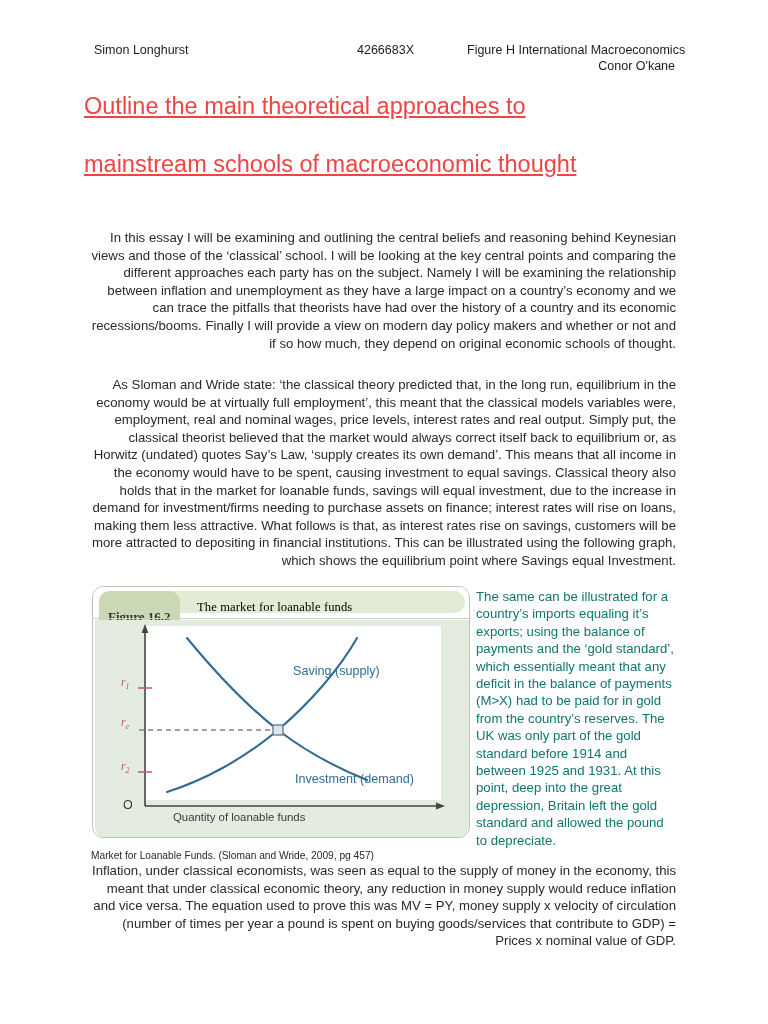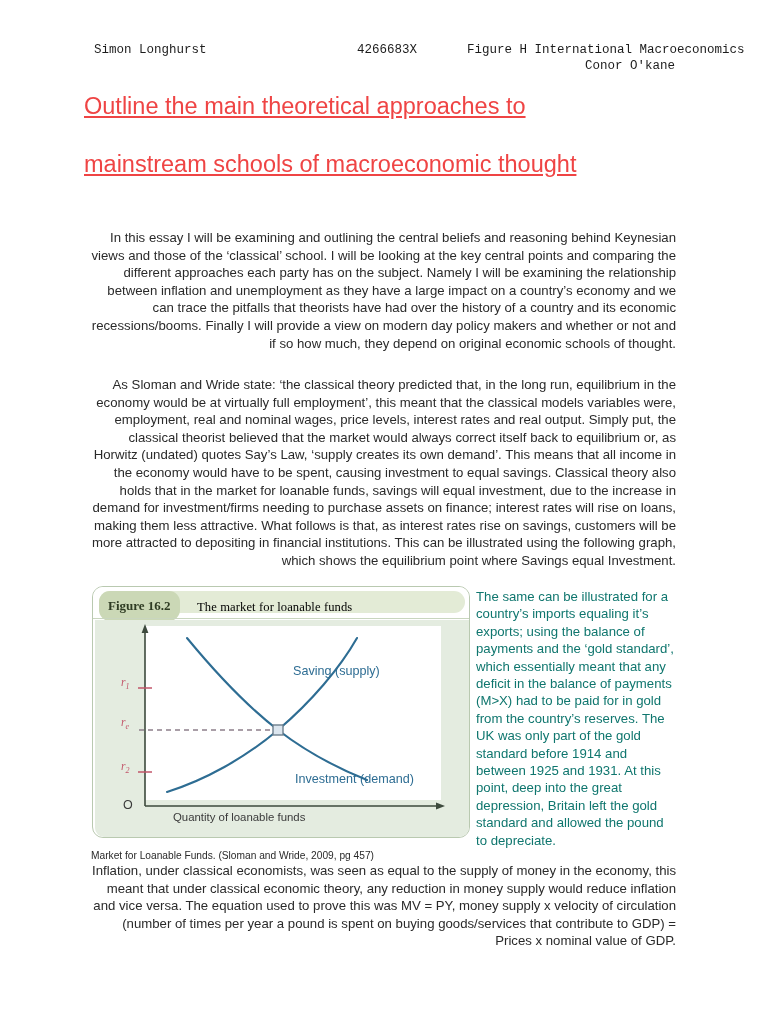--- a/index.html
+++ b/index.html
@@ -7,21 +7,21 @@
     width:768px; height:1024px;
     background:#ffffff;
     font-family:"Liberation Sans", sans-serif;
     color:#1a1a1a;
     overflow:hidden;
   }
   .page { position:relative; width:768px; height:1024px; }
 
   
   .hdr { position:absolute; top:43px; left:0; width:768px; height:36px;
-         font-family:Liberation Mono, monospace; font-size:12.5px; color:#1c1c1c; }
+         font-family:Liberation Sans, sans-serif; font-size:12.5px; color:#1c1c1c; }
   .hdr-name  { position:absolute; left:94px;  top:0; }
   .hdr-id    { position:absolute; left:357px; top:0; }
   .hdr-mod   { position:absolute; left:467px; top:0; }
   .hdr-tutor { position:absolute; left:467px; top:16px; width:208px; text-align:right; }
 
   
   .title { position:absolute; top:92px; left:84px; width:600px;
            text-align:left; font-size:23.5px; line-height:29px;
            color:#ef4444; }
   .title span { text-decoration:underline; text-underline-offset:2px; }
@@ -40,21 +40,21 @@
   .sidecol { position:absolute; left:476px; top:588px; width:202px;
              font-size:13.2px; line-height:17.4px; color:#0f766e; }
 
   
   .figure { position:absolute; left:92px; top:586px; width:378px; height:252px;
             border:1px solid #b9c9b0; border-radius:11px; background:#ffffff;
             box-sizing:border-box; overflow:hidden; }
   .fig-banner { position:absolute; left:0; top:0; width:378px; height:30px;
                 background:#ffffff; }
   .fig-pill { position:absolute; left:6px; top:4px; height:22px;
-              padding:4px 9px; border-radius:11px; background:#cbd8b6;
+              padding:15px 9px; border-radius:11px; background:#cbd8b6;
               display:flex; align-items:center;
               font-family:"Liberation Serif", serif; font-weight:bold;
               font-size:13px; color:#2f3c23;text-align:center; }
   .fig-strip { position:absolute; left:6px; top:4px; width:366px; height:22px;
                border-radius:11px; background:#e3ebd6; }
   .fig-title { position:absolute; left:104px; top:4px; height:32px;
                display:flex; align-items:center;
                font-family:"Liberation Serif", serif; font-size:12.6px;
                color:#000000; letter-spacing:.1px; }
   .fig-sep { position:absolute; left:0; top:31px; width:378px; height:1px;

